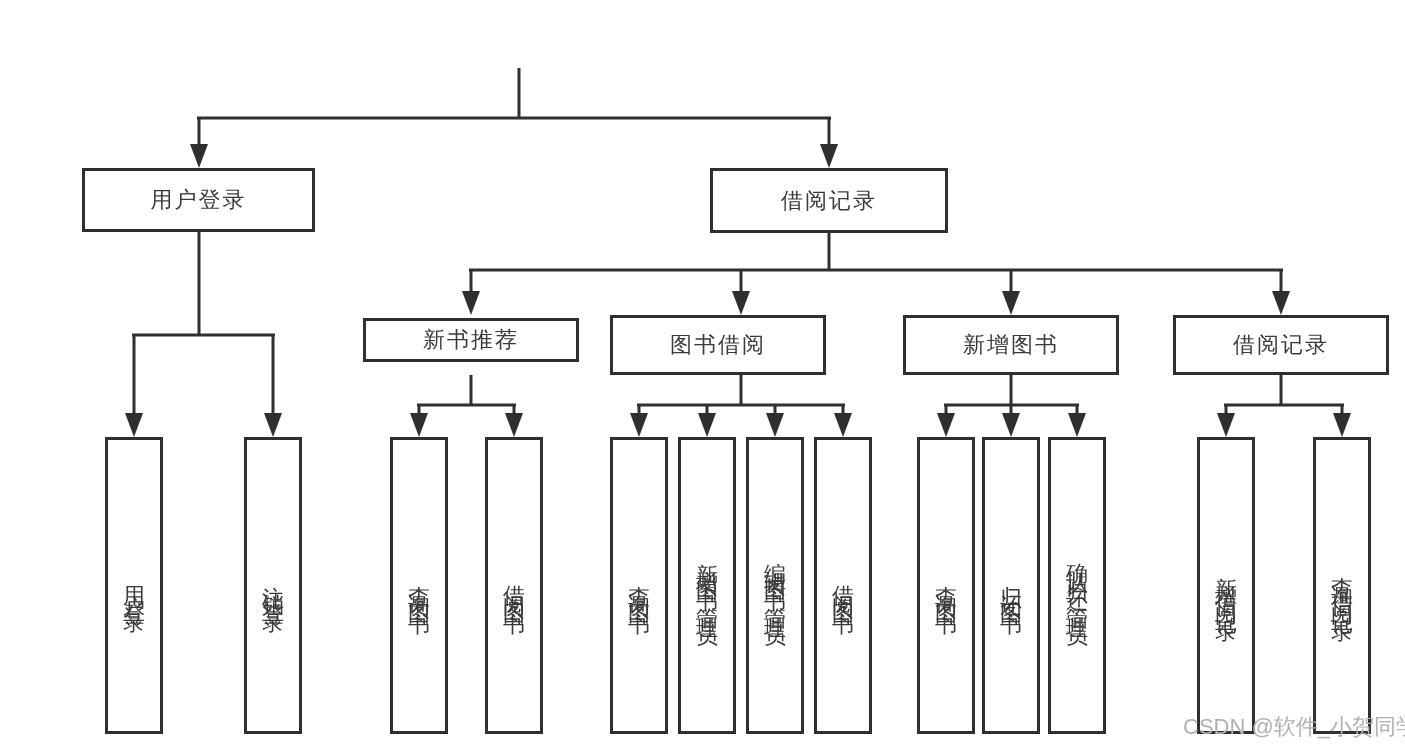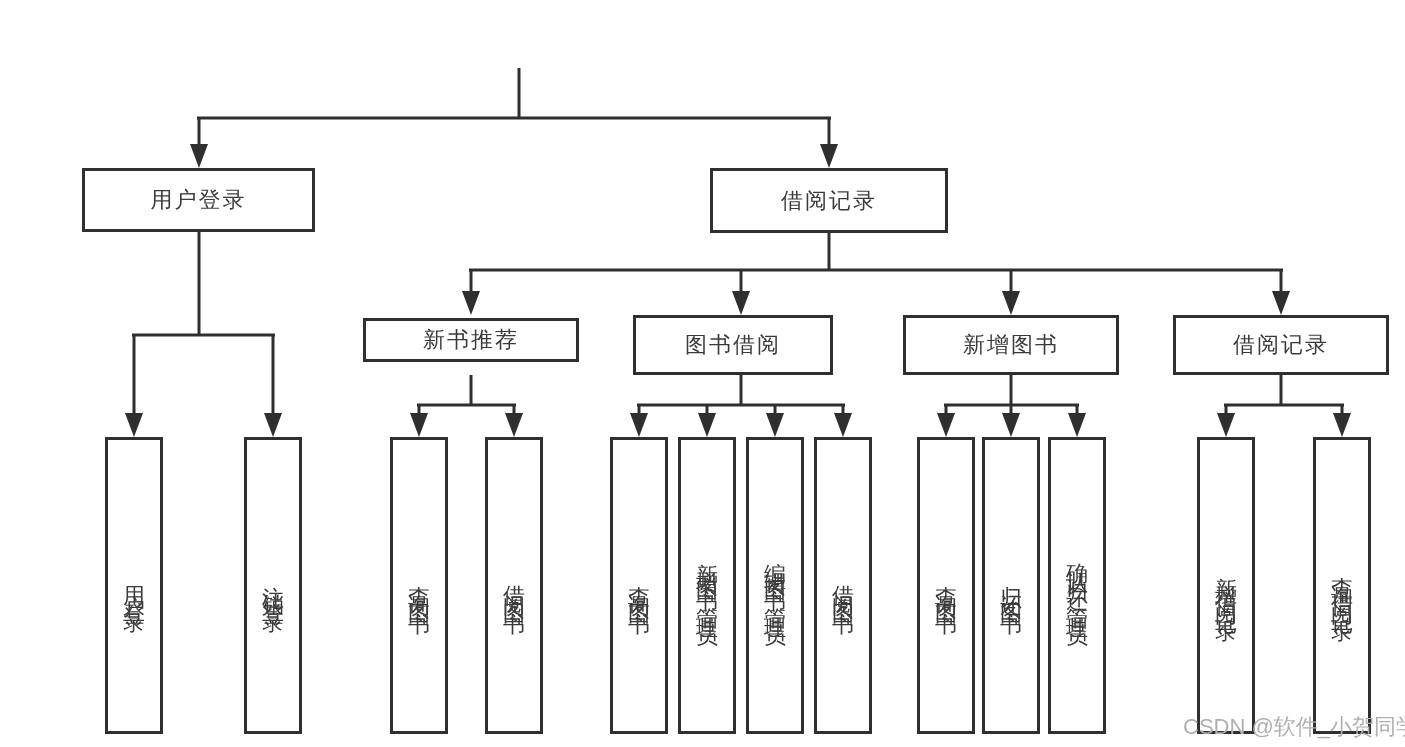--- a/index.html
+++ b/index.html
@@ -127,21 +127,21 @@
       <polygon points="1217,413 1235,413 1226,437"></polygon>
       <polygon points="1333,413 1351,413 1342,437"></polygon>
     </g>
   </svg>
 
 
   <div class="node h-node" style="left:82px; top:168px; width:233px; height:64px;">用户登录</div>
   <div class="node h-node" style="left:710px; top:168px; width:238px; height:65px;">借阅记录</div>
 
   <div class="node h-node" style="left:363px; top:318px; width:216px; height:44px;">新书推荐</div>
-  <div class="node h-node" style="left:633px; top:315px; width:200px; height:60px;">图书借阅</div>
+  <div class="node h-node" style="left:610px; top:315px; width:216px; height:60px;">图书借阅</div>
   <div class="node h-node" style="left:903px; top:315px; width:216px; height:60px;">新增图书</div>
   <div class="node h-node" style="left:1173px; top:315px; width:216px; height:60px;">借阅记录</div>
 
   <div class="node v-node" style="left:105px; top:437px; width:58px; height:297px;">
     <span>用户登录</span>
   </div>
   <div class="node v-node" style="left:244px; top:437px; width:58px; height:297px;">
     <span>注销登录</span>
   </div>
 

